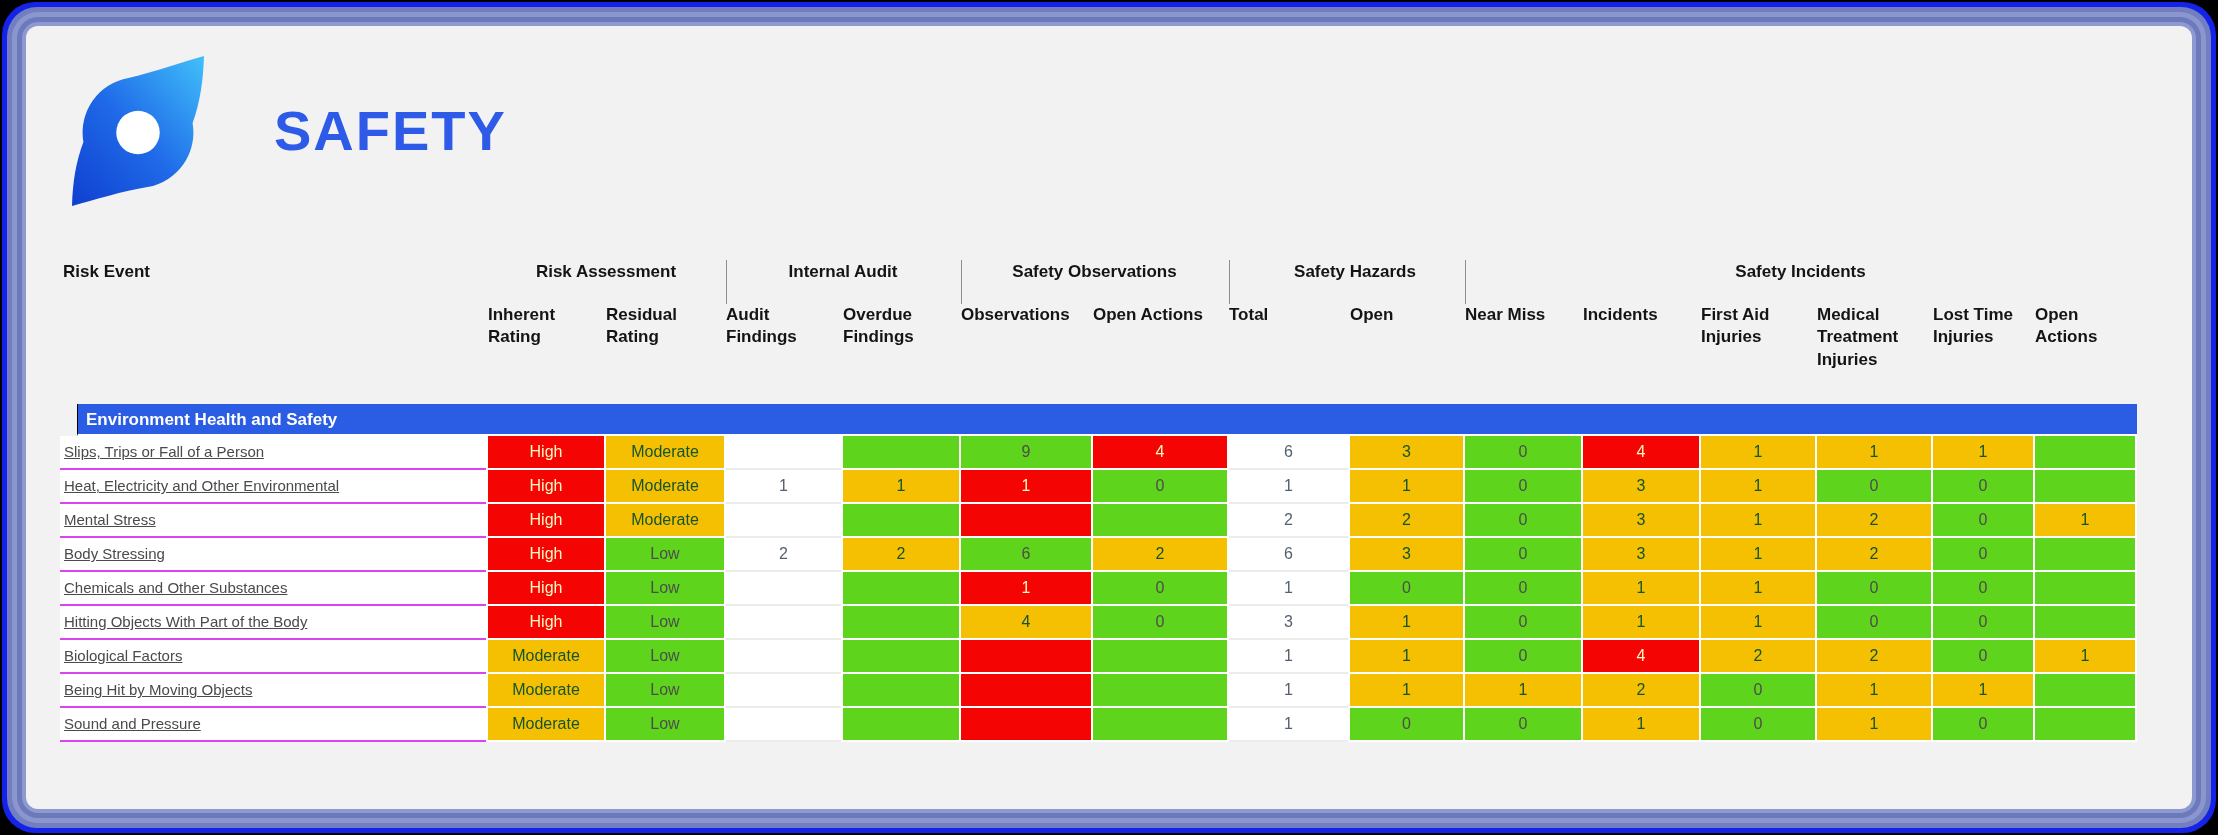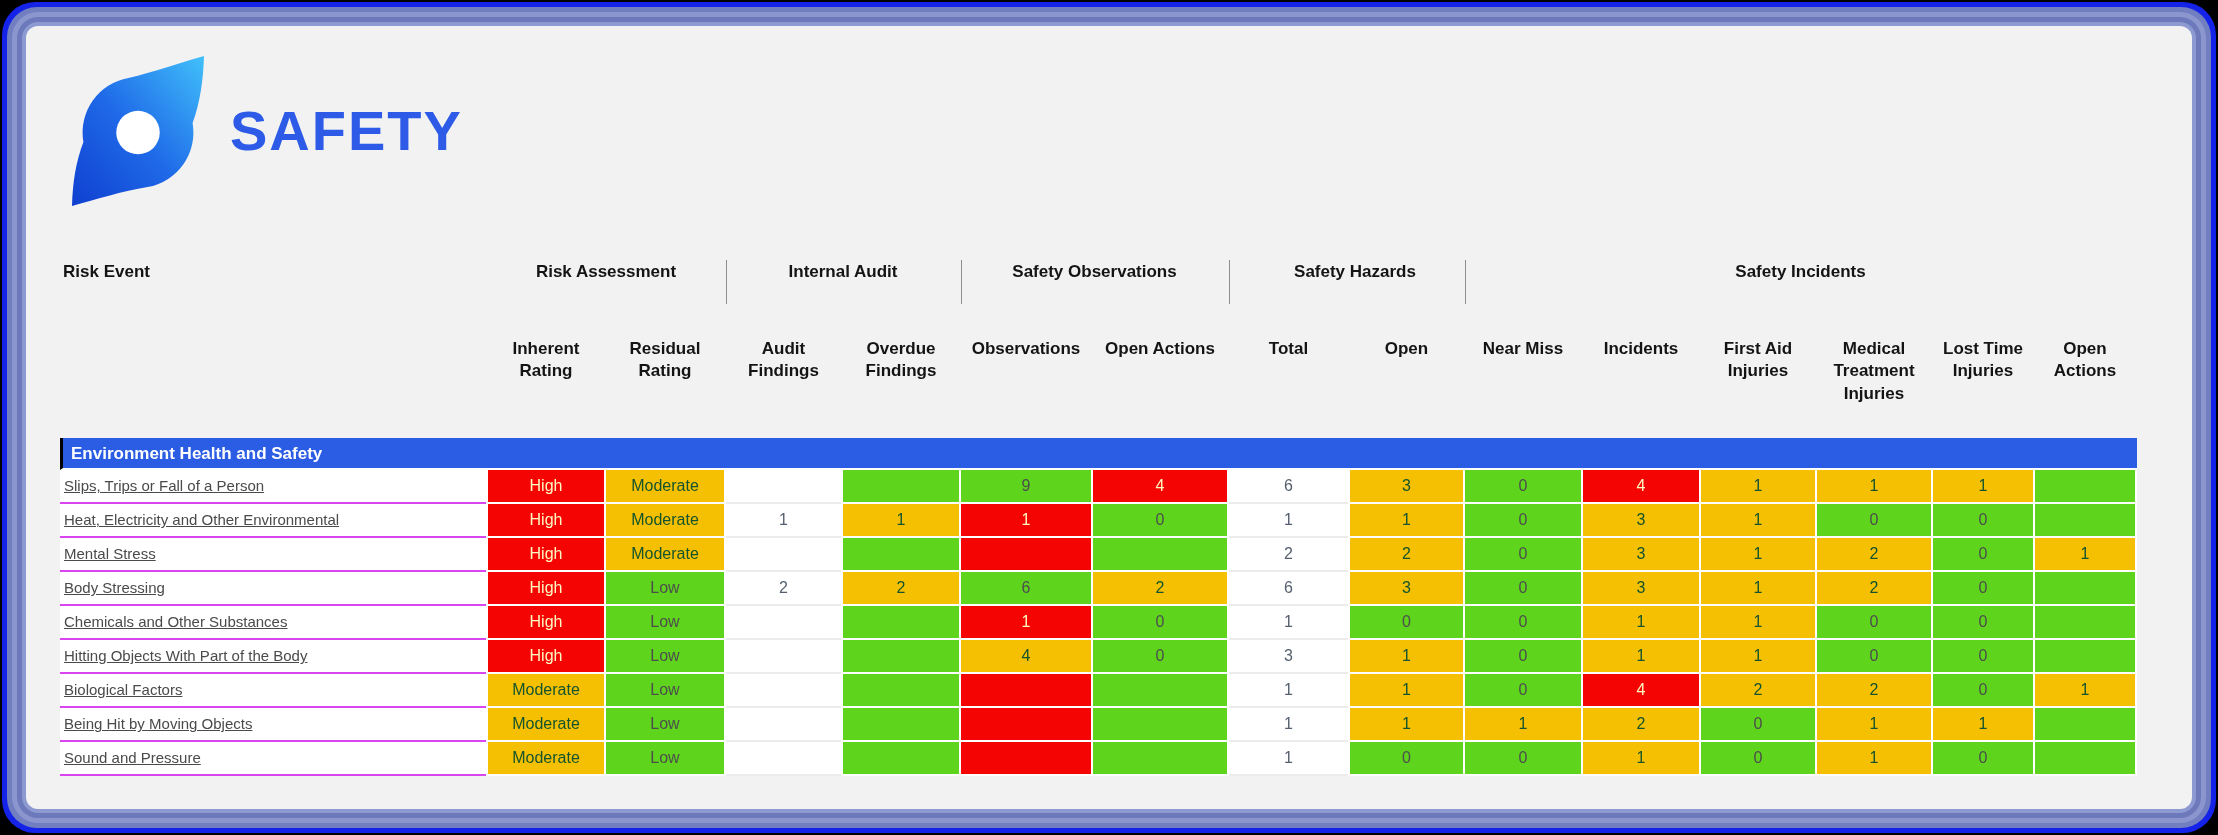--- a/index.html
+++ b/index.html
@@ -31,20 +31,21 @@
     height: 158px;
   }
   .logo svg { width: 156px; height: 156px; display: block; }
   .logo-text { margin-left: 14px; }
   .logo-title {
     font-size: 56px;
     font-weight: 700;
     letter-spacing: 2px;
     color: var(--title-color, #2d5be8);
     line-height: 1.02;
+    margin-left: 44px;
   }
   .logo-subtitle {
     font-size: 41px;
     font-weight: 700;
     letter-spacing: 1px;
     color: var(--subtitle-color, #f36b3c);
     line-height: 1.05;
   }
   
   .tbl { margin: 50px 0 0 34px; width: 2077px; }
@@ -62,35 +63,34 @@
     height: 44px;
     padding-top: 2px;
   }
   .g-cell.first { text-align: left; padding-left: 3px; }
   .g-cell.divided { border-left: 1px solid #8f8f8f; }
   .c-row { align-items: start; }
   .c-cell {
     font-size: 17px;
     font-weight: 700;
     color: #141414;
-    text-align: center;
     line-height: 1.32;
-    margin-top: 34px;
   }
   .section-band {
     margin-top: 33px;
     height: 32px;
     line-height: 32px;
     background: var(--section_blue, #2b5ce4);
     color: #fff;
     font-size: 17px;
     font-weight: 700;
     padding-left: 8px;
     border-bottom: 2px solid #fff;
-    border-left: 3px solid #000000;
+    border-left: 1px solid #000000;
+    margin-left: 17px;
   }
   .tbody { background: #fff; }
   .row { height: 34px; }
   .label-cell {
     background: #fff;
     border-bottom: 2px solid #d946ef;
     line-height: 32px;
     padding-left: 4px;
     white-space: nowrap;
     overflow: hidden;

